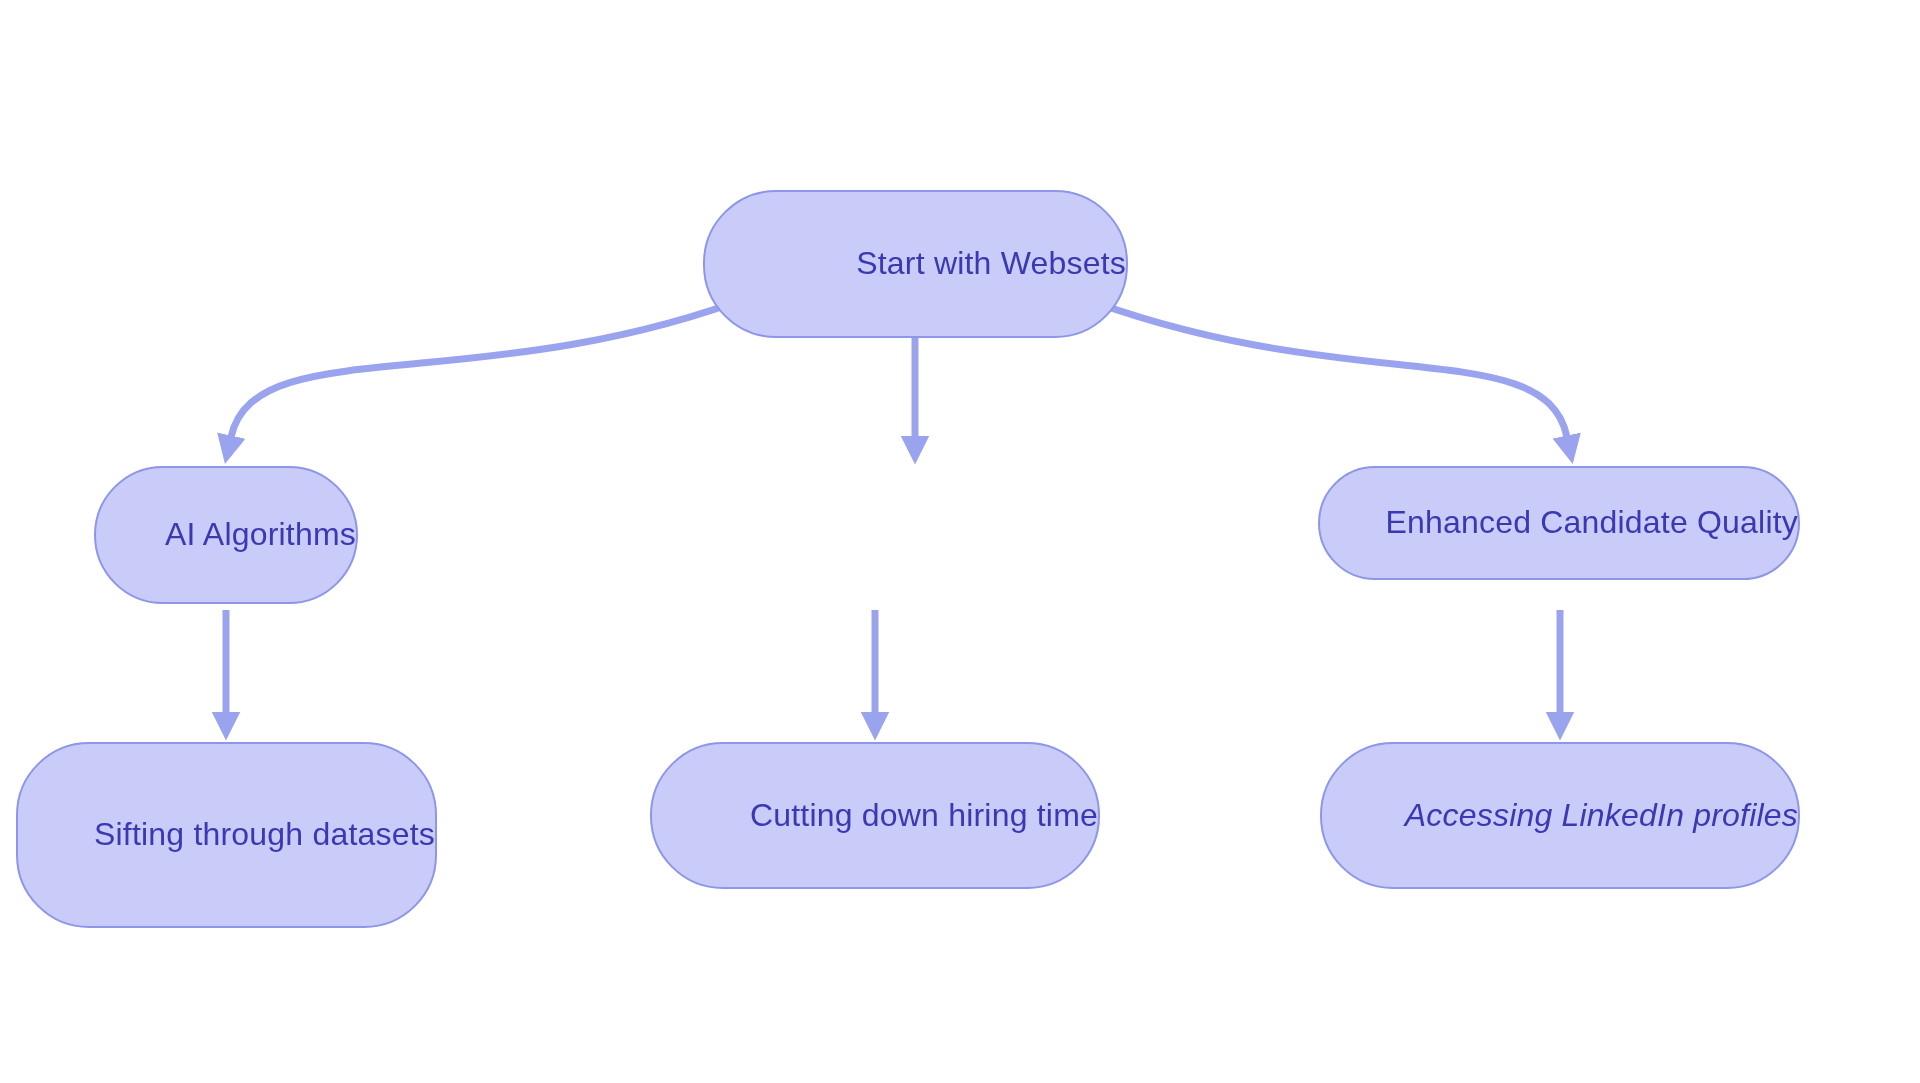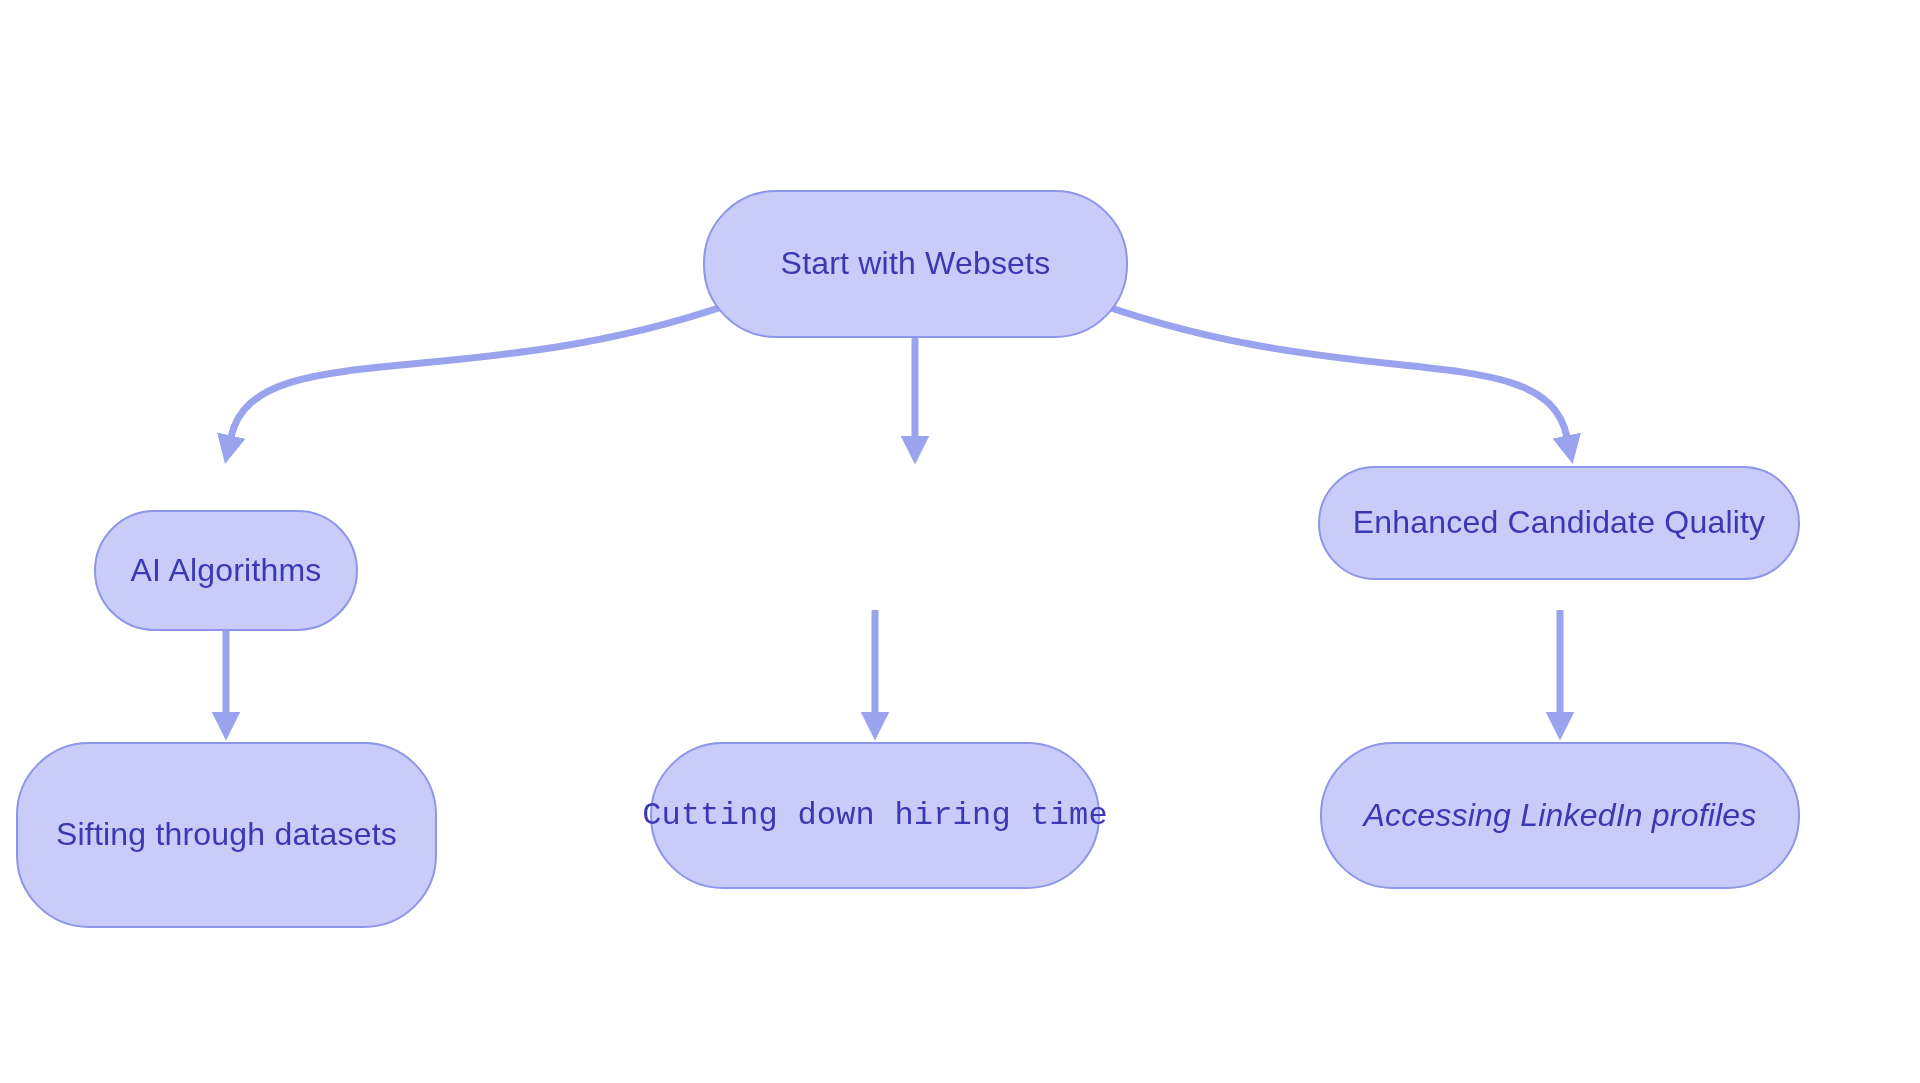--- a/index.html
+++ b/index.html
@@ -36,21 +36,21 @@
     fill:var(--edge);
     stroke:none;
   }
   .node{
     position:absolute;
     background:var(--node-fill);
     border:2px solid var(--node-border);
     border-radius:73px;
     display:flex;
     align-items:center;
-    justify-content:center;
+    justify-content:flex-end;
     z-index:2;
   }
   .node-label{
     color:var(--text);
     font-size:32px;
     line-height:1.1;
     white-space:nowrap;
     text-align:center;
     letter-spacing:0.2px;
   }
@@ -77,34 +77,34 @@
 
     <path class="edge" d="M 875 610 L 875 713" marker-end="url(#arrowhead)"></path>
 
     <path class="edge" d="M 1560 610 L 1560 713" marker-end="url(#arrowhead)"></path>
   </svg>
 
   <div class="node" style="left:703px; top:190px; width:425px; height:148px;">
     <span class="node-label">Start with Websets</span>
   </div>
 
-  <div class="node" style="left:94px; top:466px; width:264px; height:121px;margin-top:44px;">
+  <div class="node" style="left:94px; top:466px; width:264px; height:138px;">
     <span class="node-label">AI Algorithms</span>
   </div>
 
 
   <div class="node" style="left:1318px; top:466px; width:482px; height:114px;">
     <span class="node-label">Enhanced Candidate Quality</span>
   </div>
 
   <div class="node" style="left:16px; top:742px; width:421px; height:186px;">
     <span class="node-label">Sifting through datasets</span>
   </div>
 
-  <div class="node" style="left:650px; top:742px; width:450px; height:147px;font-family:Liberation Mono, monospace;">
+  <div class="node" style="left:650px; top:742px; width:450px; height:147px;">
     <span class="node-label">Cutting down hiring time</span>
   </div>
 
   <div class="node" style="left:1320px; top:742px; width:480px; height:147px;font-style:italic;">
     <span class="node-label">Accessing LinkedIn profiles</span>
   </div>
 
 </div>
 
 </body></html>

